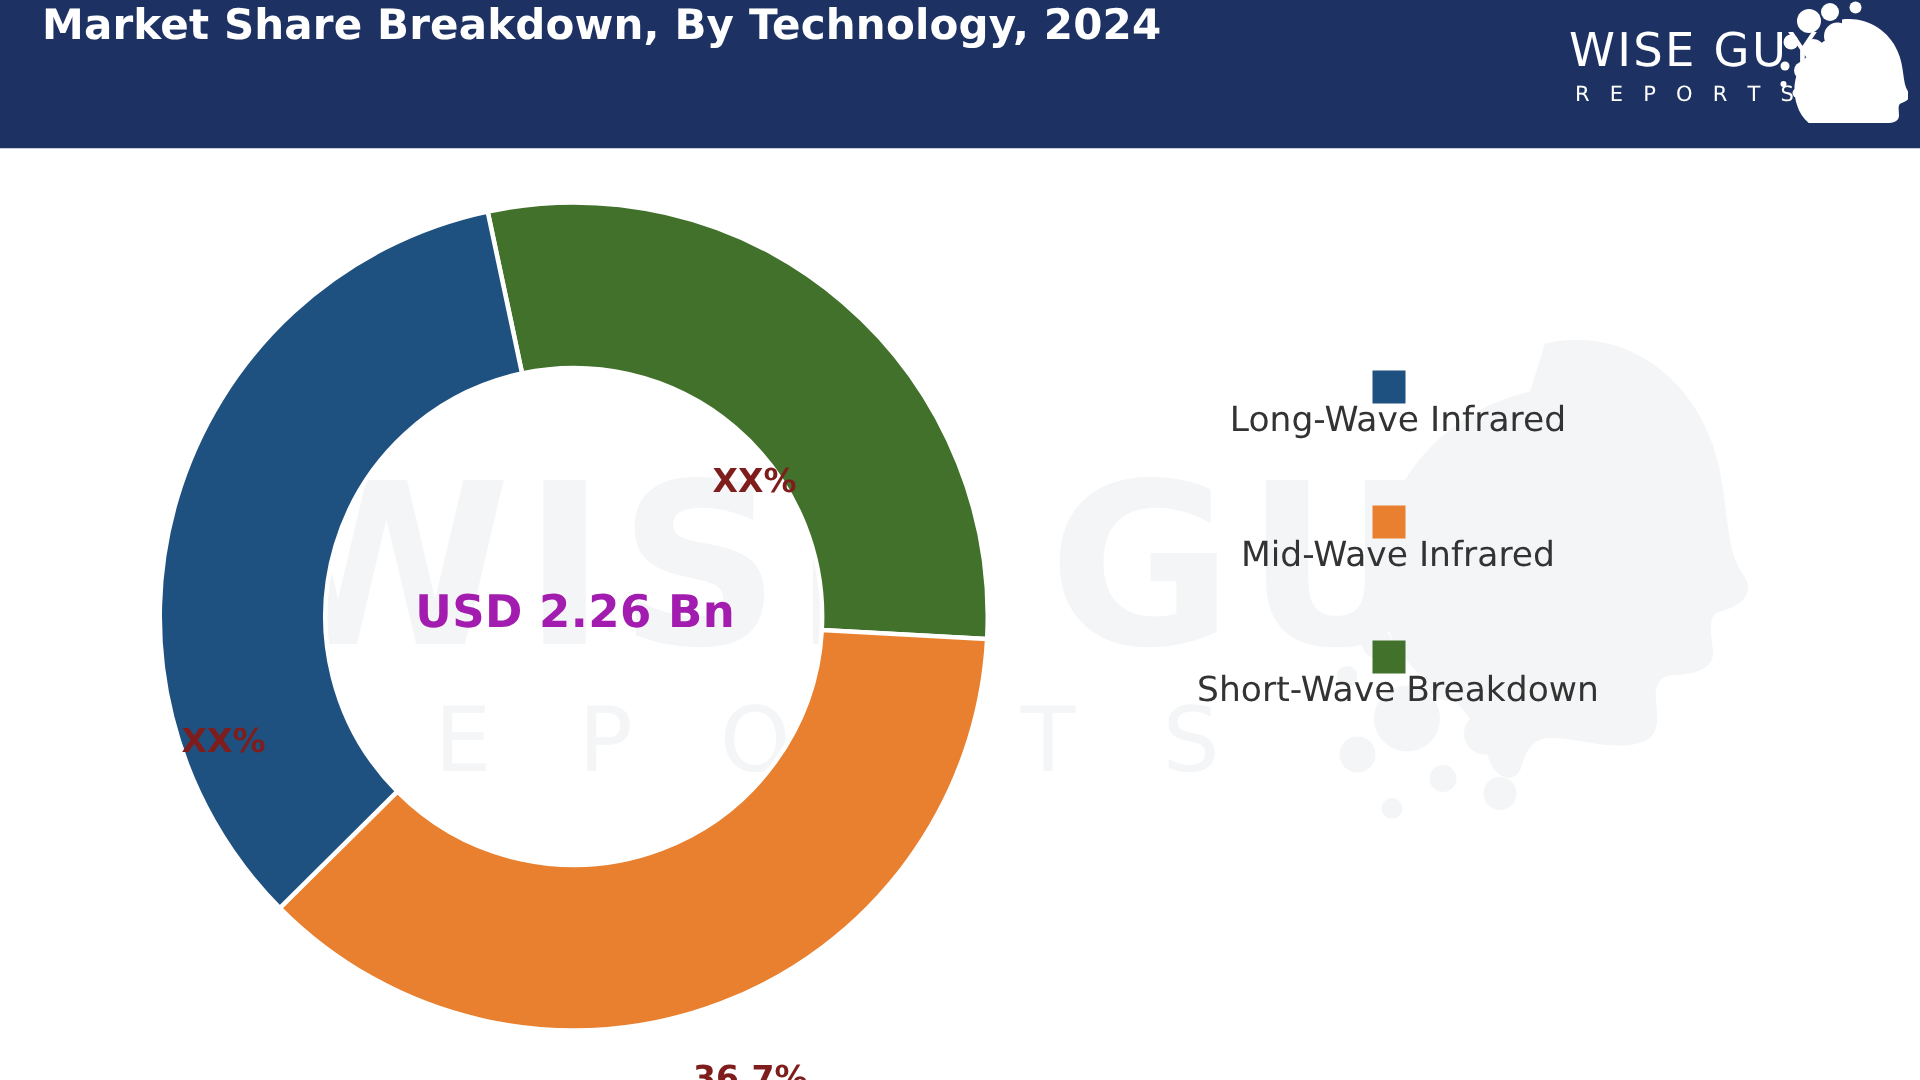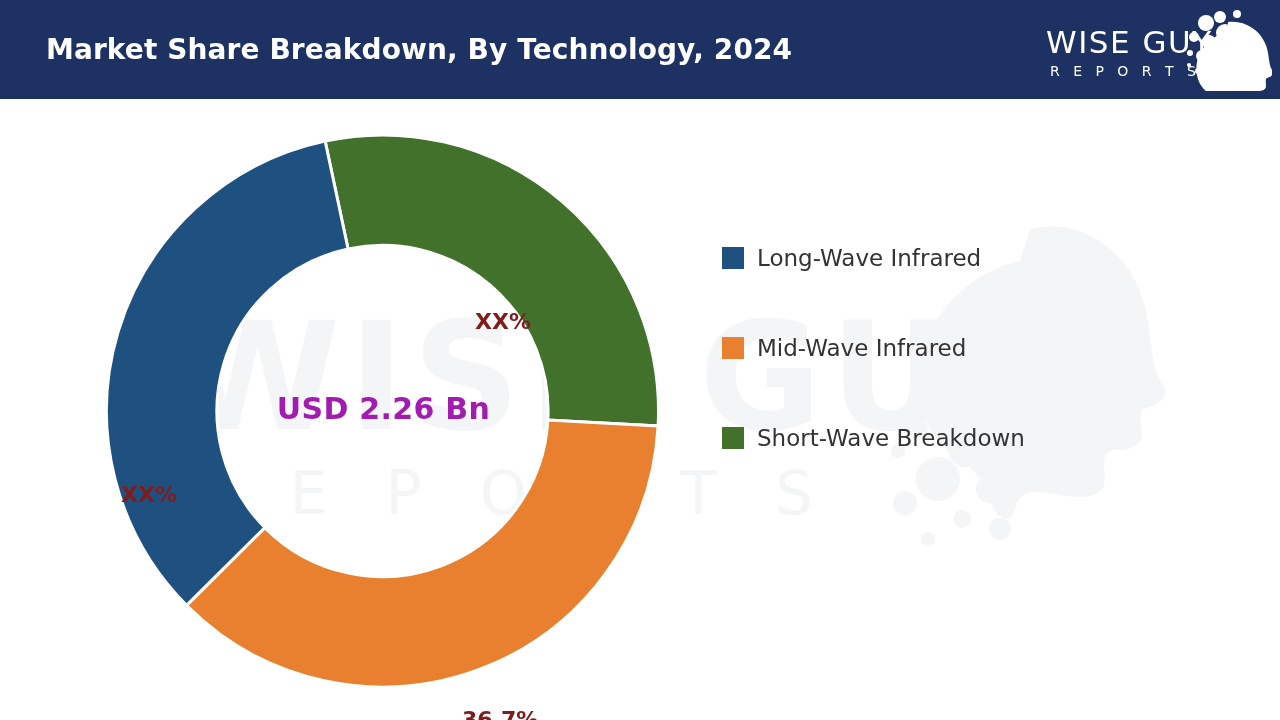--- a/index.html
+++ b/index.html
@@ -18,24 +18,23 @@
 
   
   #header-bar {
     position: absolute;
     left: 0;
     top: 0;
     width: 1280px;
     height: 99px;
     background: #1d3262;
     display: flex;
-    align-items: center;
+    align-items: flex-start;
     justify-content: space-between;
     box-sizing: border-box;
-    padding-left: 18px;
   }
   #page-title {
     color: #ffffff;
     font-size: 28px;
     font-weight: bold;
     letter-spacing: 0.1px;
     margin-left: 28px;
     white-space: nowrap;
     font-family: "DejaVu Sans", "Liberation Sans", sans-serif;
   }
@@ -99,22 +98,24 @@
 
   
   #legend {
     position: absolute;
     left: 722px;
     top: 148px;
     width: 420px;
   }
   .legend-item {
     display: flex;
+    align-items: center;
     height: 24px;
     margin-bottom: 66px;
+    flex-direction: column;
   }
   .legend-swatch {
     width: 22px;
     height: 22px;
     flex: 0 0 auto;
     margin-right: 13px;
   }
   .legend-label {
     font-size: 23px;
     color: #333333;

